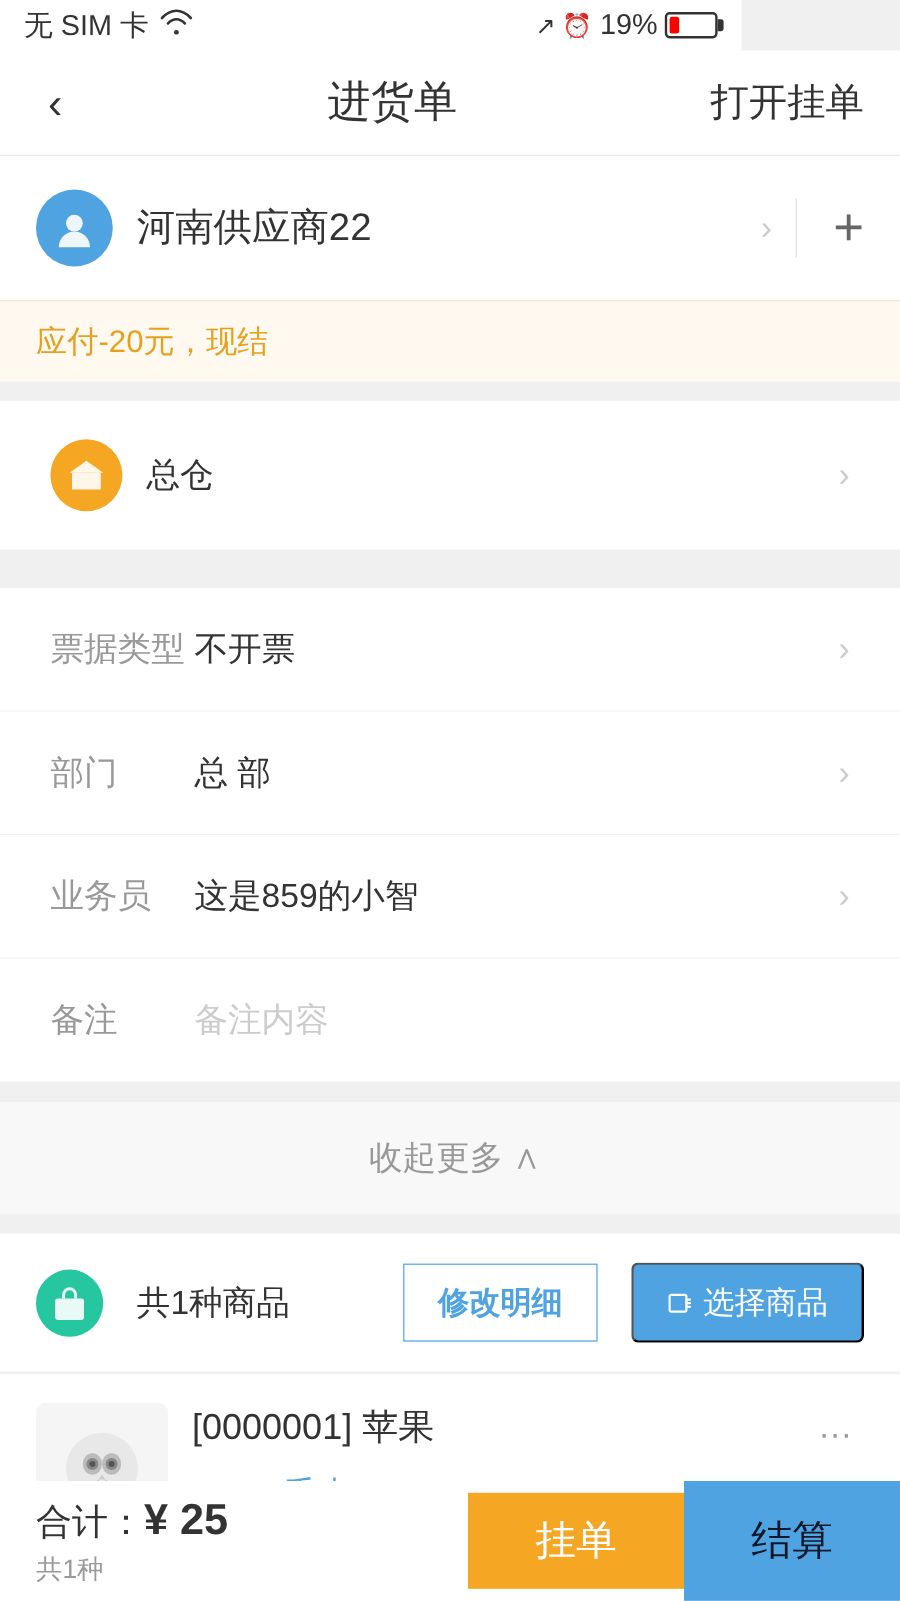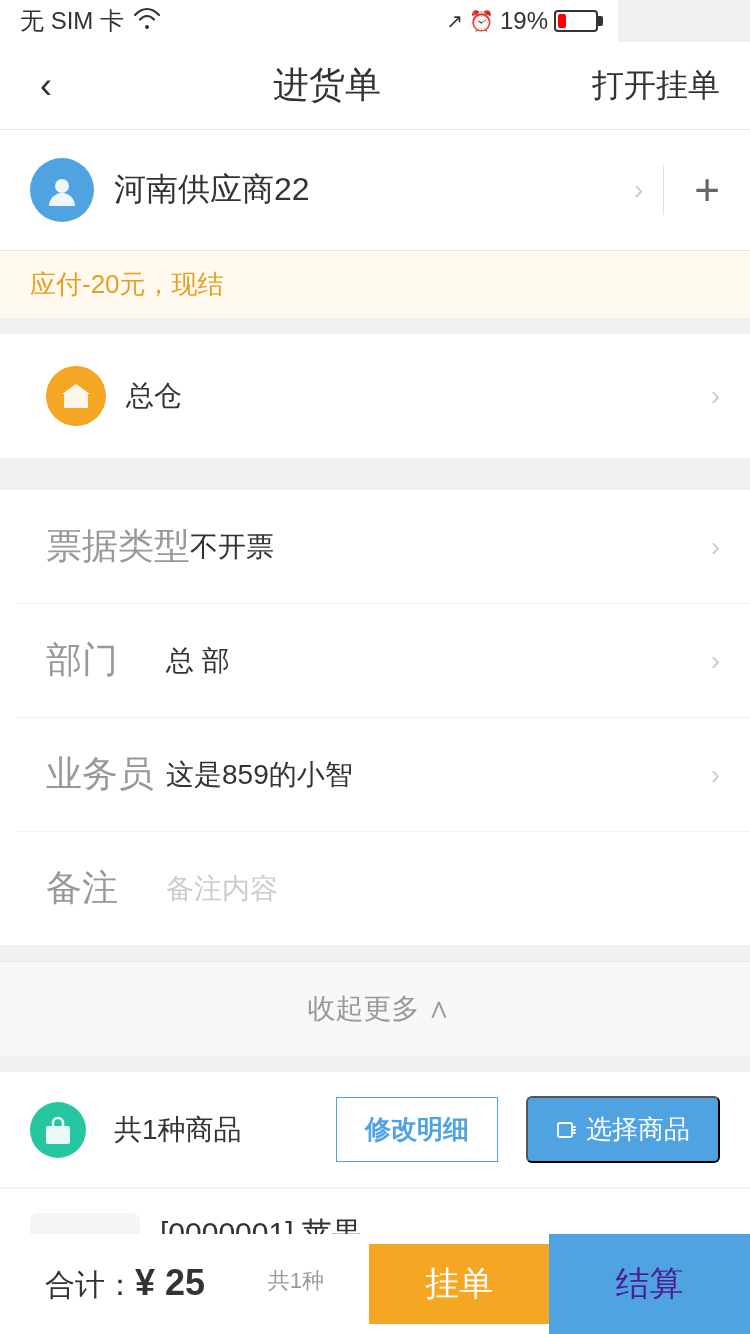--- a/index.html
+++ b/index.html
@@ -125,36 +125,35 @@
     
     .section-divider {
       height: 16px;
       background: #f0f0f0;
     }
 
     
     .row-item {
       display: flex;
       align-items: center;
-      padding: 32px 30px;
+      padding: 32px 42px;
       background: #fff;
       border-bottom: 1px solid #f0f0f0;
       cursor: pointer;
-      margin-left: 16px;
     }
     .row-item:last-child {
       border-bottom: none;
     }
     .row-icon {
       width: 60px; height: 60px; border-radius: 50%; background: #f5a623;
       display: flex; align-items: center; justify-content: center;
       color: #fff; font-size: 28px; margin-right: 20px; flex-shrink: 0;
     }
     .row-label {
-      font-size: 36px;
+      font-size: 28px;
       color: #999;
       min-width: 120px;
     }
     .row-value {
       flex: 1;
       font-size: 28px;
       color: #333;
     }
     .row-placeholder {
       flex: 1;
@@ -265,23 +264,23 @@
       position: fixed;
       bottom: 0;
       width: 750px;
       height: 100px;
       display: flex;
       align-items: center;
       background: #fff;
     }
     .bottom-total {
       flex: 1;
-      padding: 0 45px;
-      display: flex;
-      flex-direction: row;
+      padding: 0 30px;
+      display: flex;
+      flex-direction: column;
       justify-content: space-between;
     }
     .total-line {
       font-size: 30px;
       color: #333;
     }
     .total-line strong {
       font-size: 36px;
       font-weight: 600;
     }
@@ -295,24 +294,24 @@
       height: 80px;
       background: #f5a623;
       color: #fff;
       font-size: 34px;
       display: flex;
       align-items: center;
       justify-content: center;
       cursor: pointer;
     }
     .btn-checkout {
-      width: 201px;
+      width: 180px;
       height: 100px;
       background: #4fa3e0;
-      color: #4c1d95;
+      color: #0f172a;
       font-size: 34px;
       display: flex;
       align-items: center;
       justify-content: center;
       cursor: pointer;
     }
 
     
     .bottom-spacer {
       height: 100px;

